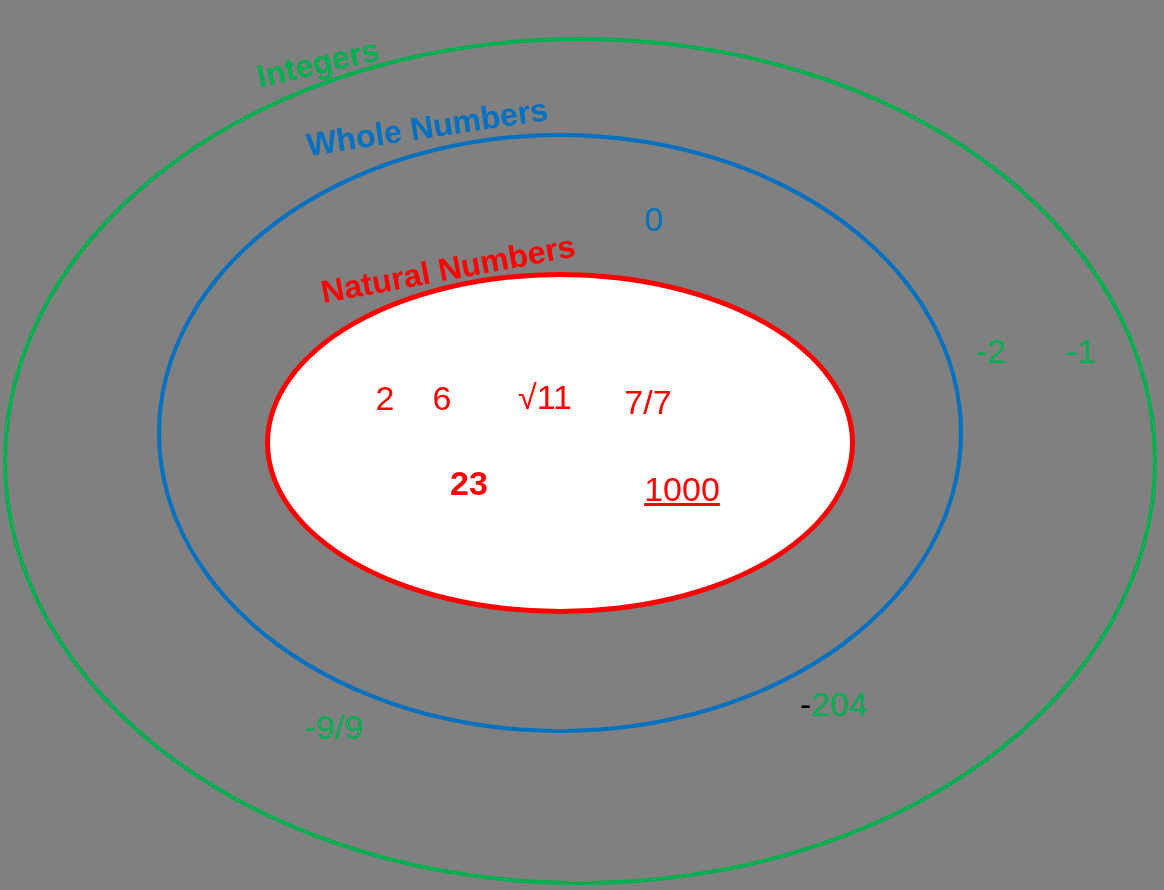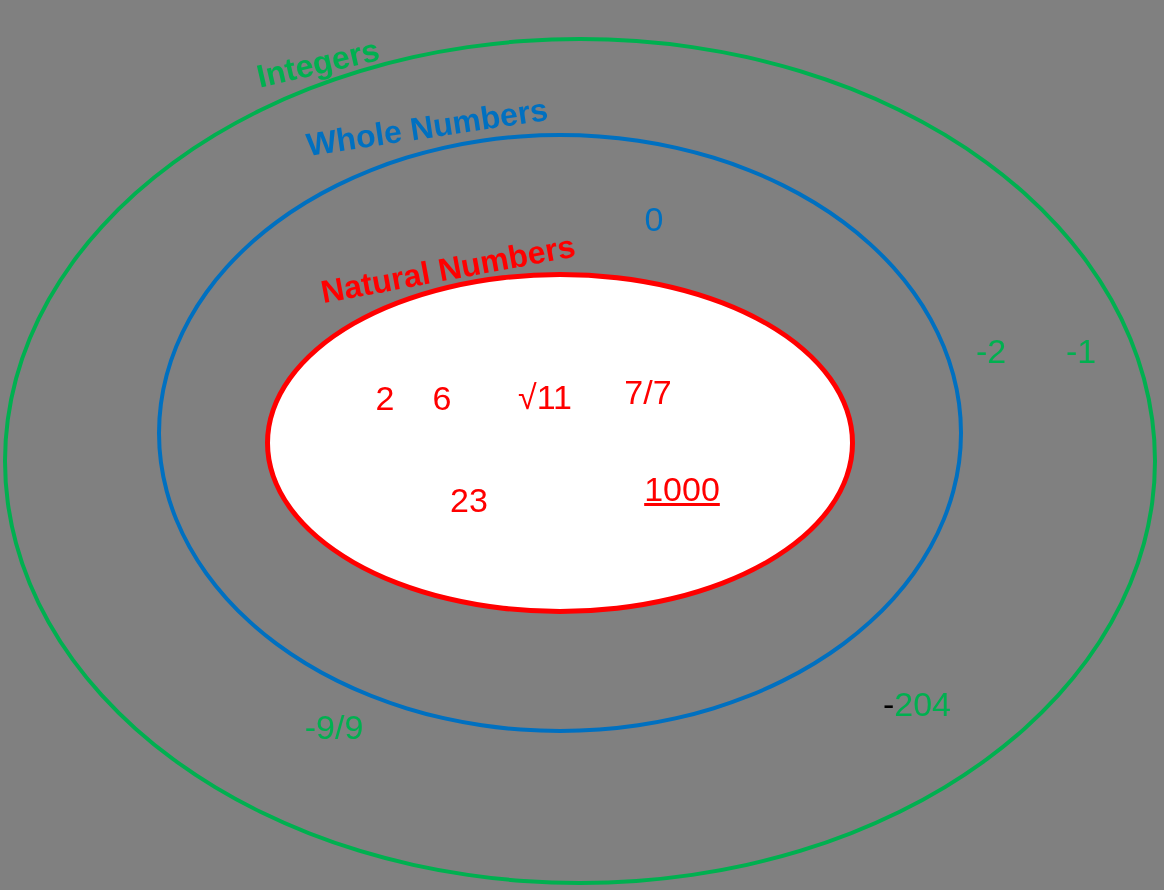--- a/index.html
+++ b/index.html
@@ -58,26 +58,26 @@
   
   .pos-integers        { left: 318px;  top: 63px;  transform: translate(-50%,-50%) rotate(-13deg); }
   .pos-whole-numbers   { left: 427px;  top: 127px; transform: translate(-50%,-50%) rotate(-8.5deg); }
   .pos-natural-numbers { left: 448px;  top: 269px; transform: translate(-50%,-50%) rotate(-10.5deg); }
 
   
   .pos-zero      { left: 654px;  top: 219px; }
   .pos-two       { left: 385px;  top: 398px; }
   .pos-six       { left: 442px;  top: 398px; }
   .pos-sqrt16    { left: 545px;  top: 397px; }
-  .pos-frac77    { left: 648px;  top: 392px; }
-  .pos-23        { left: 469px;  top: 500px; }
+  .pos-frac77    { left: 648px;  top: 402px; }
+  .pos-23        { left: 469px;  top: 483px; font-weight: bold; }
   .pos-1000      { left: 682px;  top: 489px; text-decoration: underline; }
   .pos-neg2      { left: 991px;  top: 351px; }
   .pos-neg1      { left: 1081px; top: 351px; }
-  .pos-neg204    { left: 917px;  top: 704px; }
+  .pos-neg204    { left: 834px;  top: 704px; }
   .pos-neg9over9 { left: 334px;  top: 727px; }
 </style>
 </head>
 <body>
 
 <div class="canvas">
 
   <div class="ellipse green"></div>
   <div class="ellipse blue"></div>
   <div class="ellipse red"></div>

